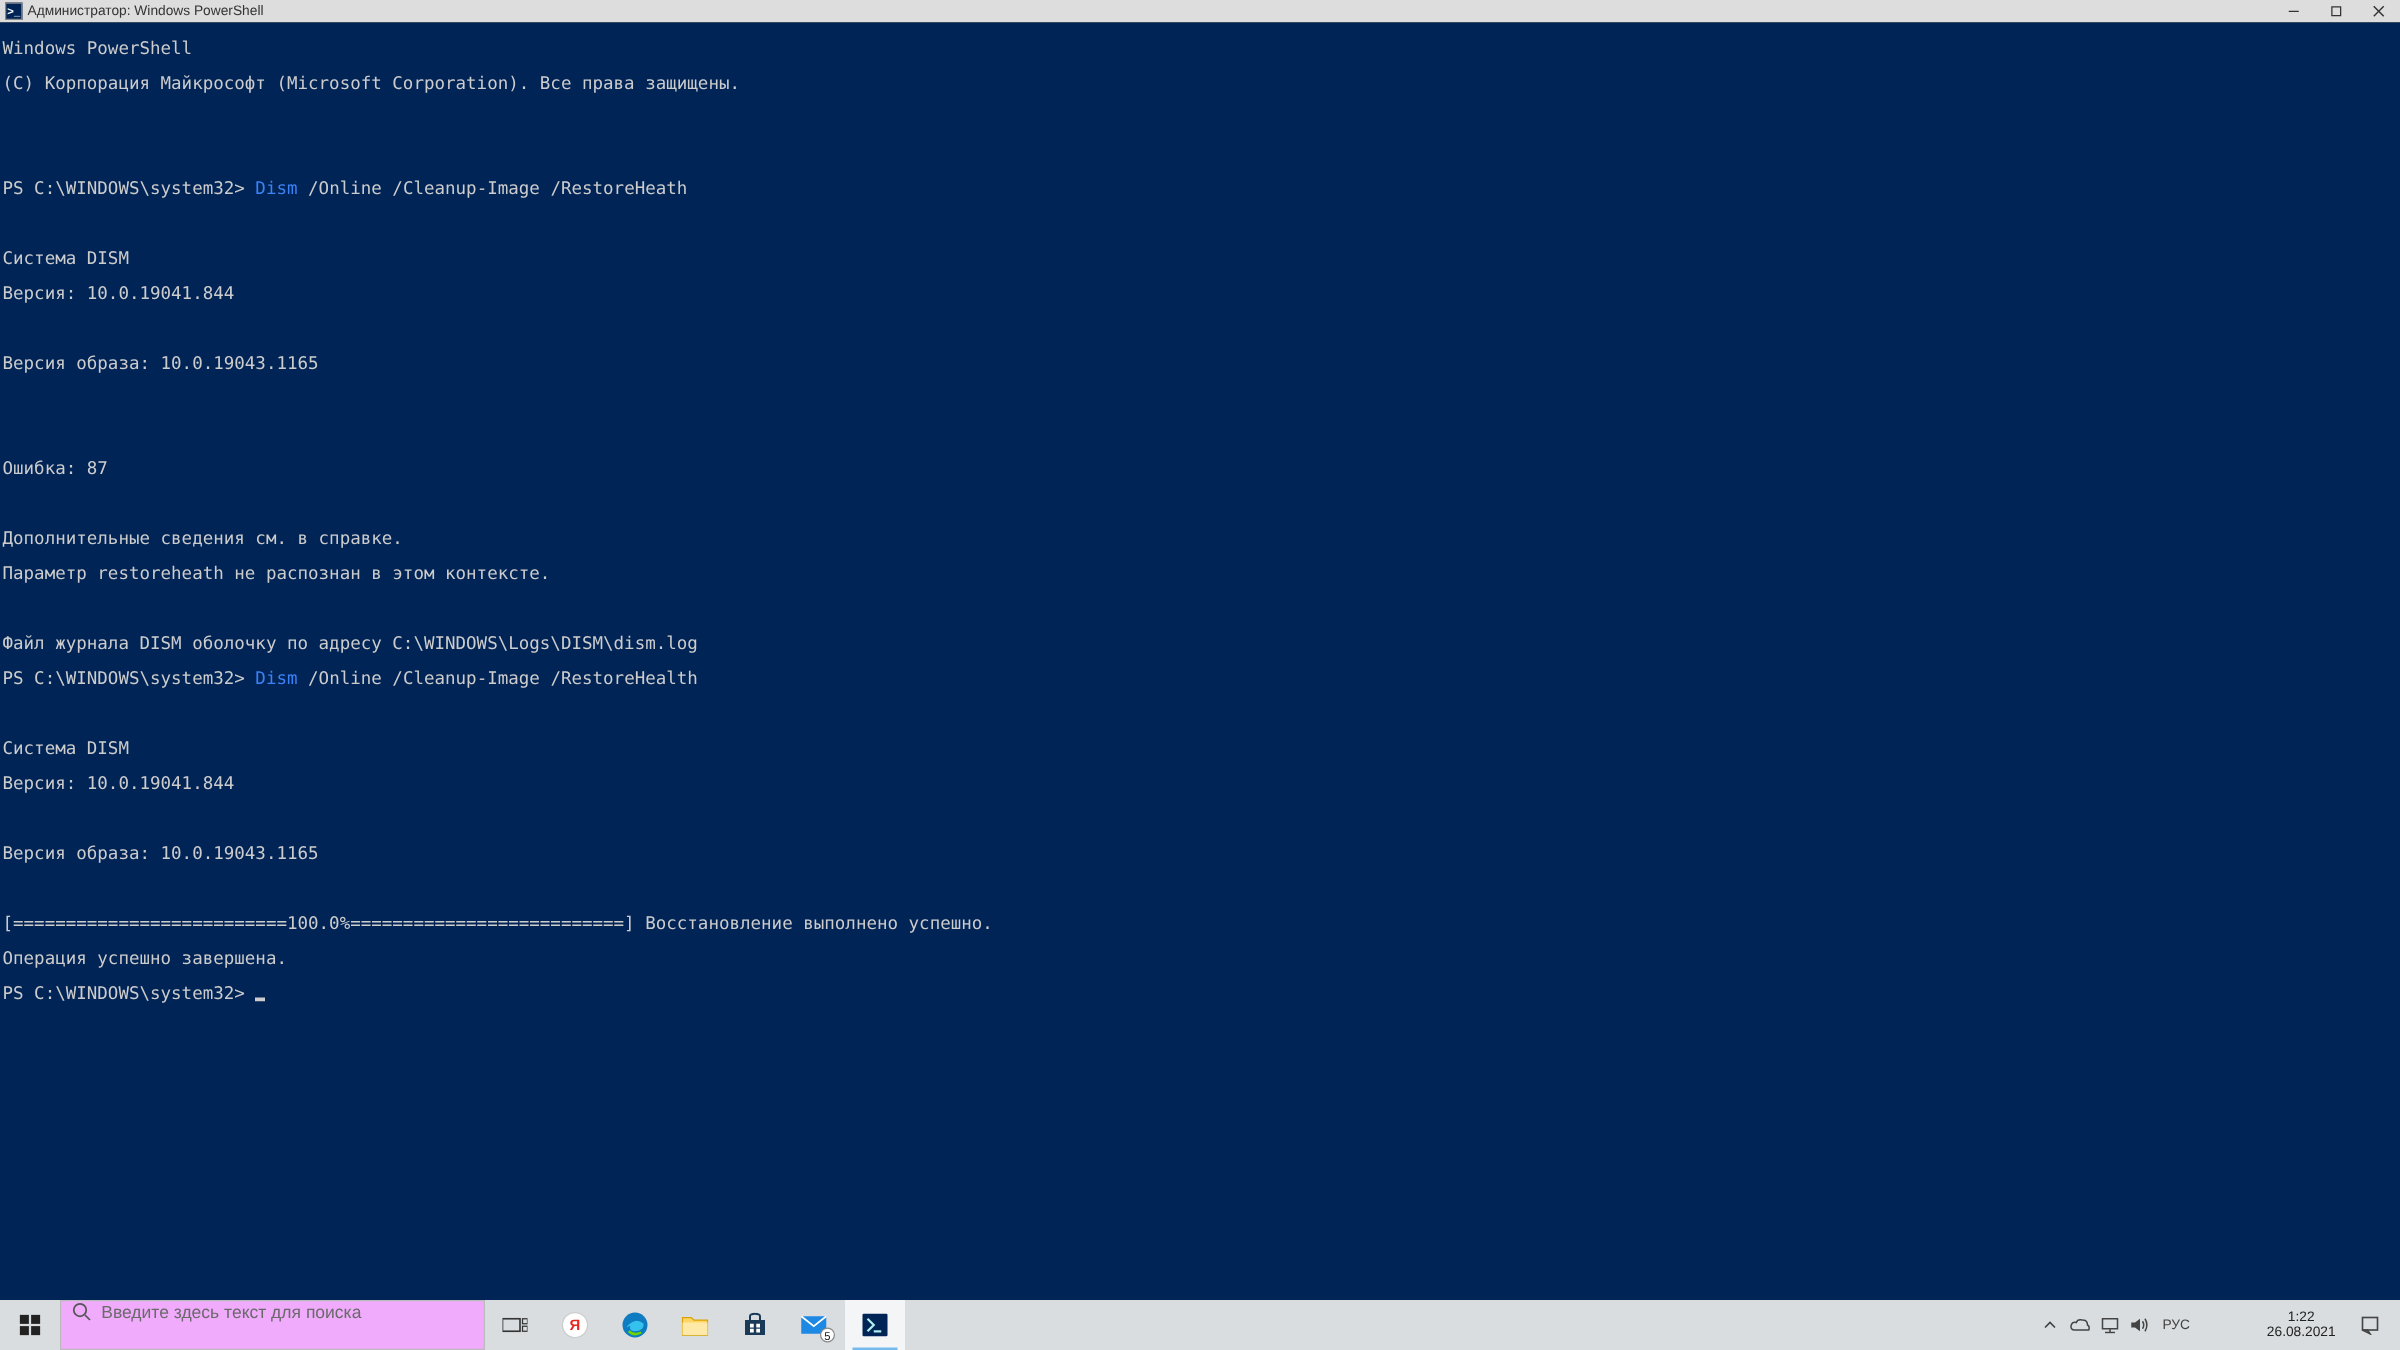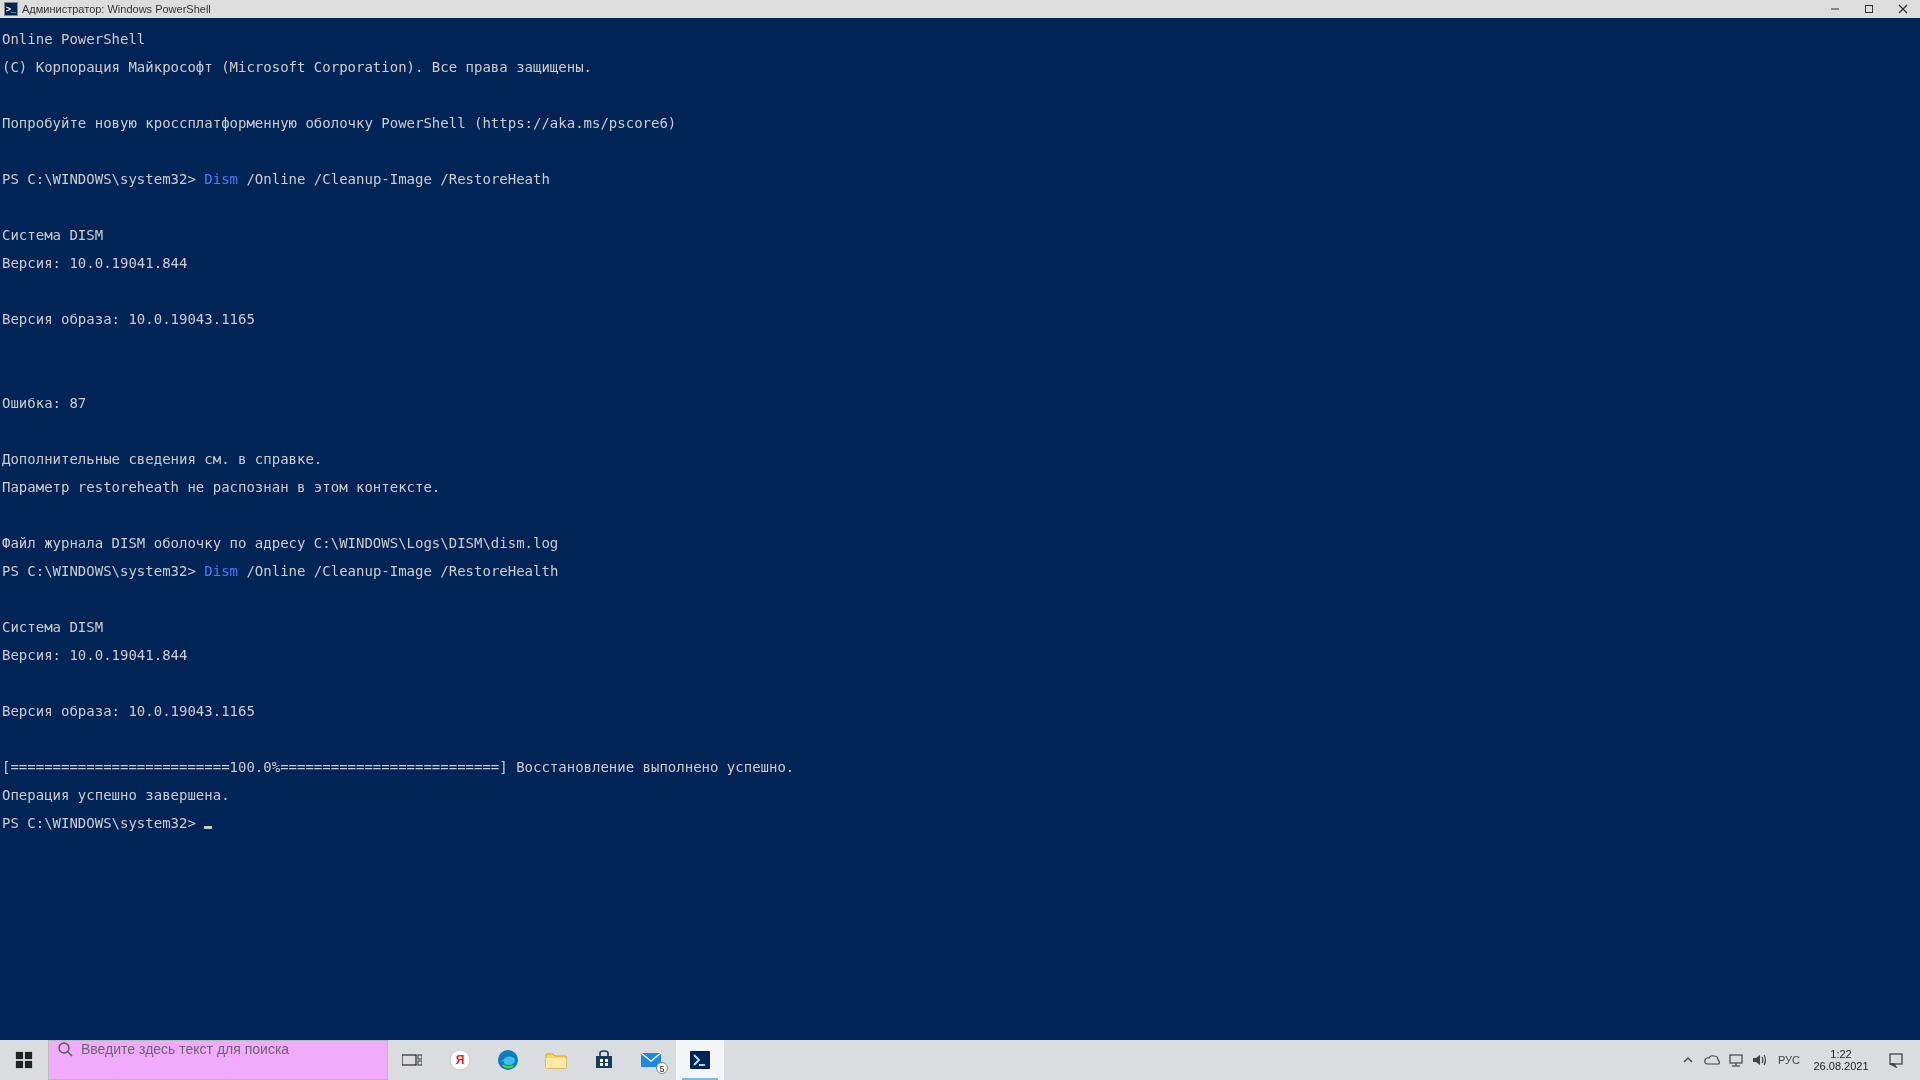--- a/index.html
+++ b/index.html
@@ -27,21 +27,21 @@
   .search .mag { width: 32px; display: flex; align-items: center; justify-content: center; color: #555; }
   .search span.ph { color: #6a6a6a; font-size: 14px; }
   .taskview { width: 48px; display: flex; align-items: center; justify-content: center; cursor: pointer; }
   .apps { display: flex; }
   .app { width: 48px; display: flex; align-items: center; justify-content: center; position: relative; cursor: pointer; }
   .app.active::after { content: ""; position: absolute; bottom: 0; left: 6px; right: 6px; height: 2px; background: #76b9ed; }
   .app.active { background: #f3f5f7; }
   .tray { margin-left: auto; display: flex; padding-right: 4px; }
   .tray .tray-item { width: 24px; height: 40px; display: flex; align-items: center; justify-content: center; color: #444; cursor: pointer; font-size: 12px; }
   .tray .lang { width: 34px; font-size: 11px; }
-  .tray .clock { width: 70px; display: flex; flex-direction: column; align-items: center; justify-content: center; font-size: 11px; line-height: 12px; cursor: pointer; }
+  .tray .clock { width: 70px; display: flex; flex-direction: column; align-items: center; justify-content: center; font-size: 11px; line-height: 12px; cursor: pointer; margin-left: 48px; }
   .tray .notif { width: 40px; display: flex; align-items: center; justify-content: center; cursor: pointer; }
   .badge { position: absolute; bottom: 6px; right: 8px; background: #fff; color: #222; border-radius: 7px; font-size: 9px; min-width: 12px; height: 12px; line-height: 12px; text-align: center; border: 1px solid #888; }
 </style>
 </head>
 <body>
 
 <div class="titlebar">
   <div class="ps-icon">&gt;_</div>
   <div class="title">Администратор: Windows PowerShell</div>
   <div class="win-controls">
@@ -58,24 +58,23 @@
     <div class="win-btn close">
       <svg width="10" height="10" viewBox="0 0 10 10">
           <line x1="1" y1="1" x2="9" y2="9" stroke="#333" stroke-width="1.2"></line>
           <line x1="9" y1="1" x2="1" y2="9" stroke="#333" stroke-width="1.2"></line>
         </svg>
     </div>
   </div>
 </div>
 
 <div class="terminal">
-<div class="row">Online PowerShell</div>
+<div class="row">Windows PowerShell</div>
 <div class="row">(C) Корпорация Майкрософт (Microsoft Corporation). Все права защищены.</div>
 <div class="row"></div>
-<div class="row">Попробуйте новую кроссплатформенную оболочку PowerShell (https://aka.ms/pscore6)</div>
 <div class="row"></div>
 <div class="row"><span>PS C:\WINDOWS\system32&gt; </span><span class="yellow">Dism</span><span> /Online /Cleanup-Image /RestoreHeath</span></div>
 <div class="row"></div>
 <div class="row">Cистема DISM</div>
 <div class="row">Версия: 10.0.19041.844</div>
 <div class="row"></div>
 <div class="row">Версия образа: 10.0.19043.1165</div>
 <div class="row"></div>
 <div class="row"></div>
 <div class="row">Ошибка: 87</div>

